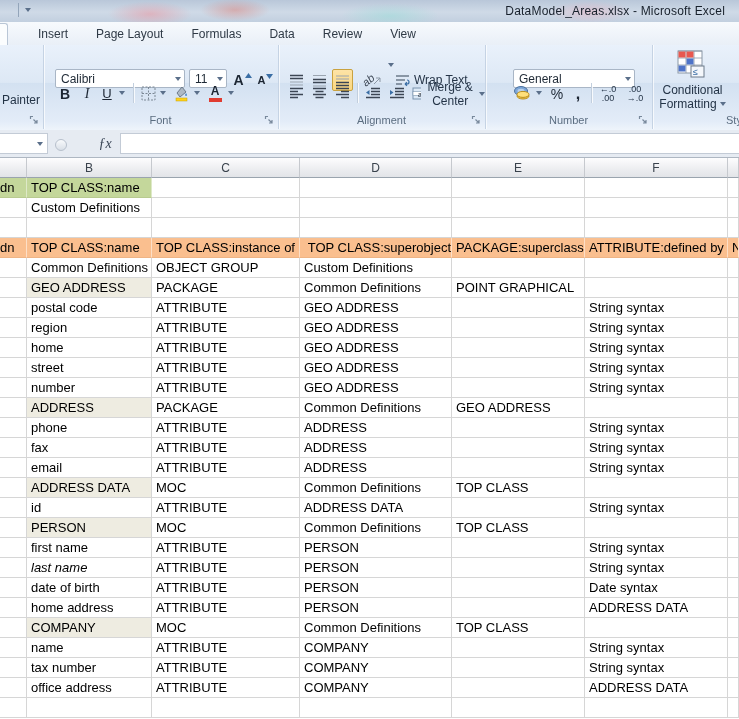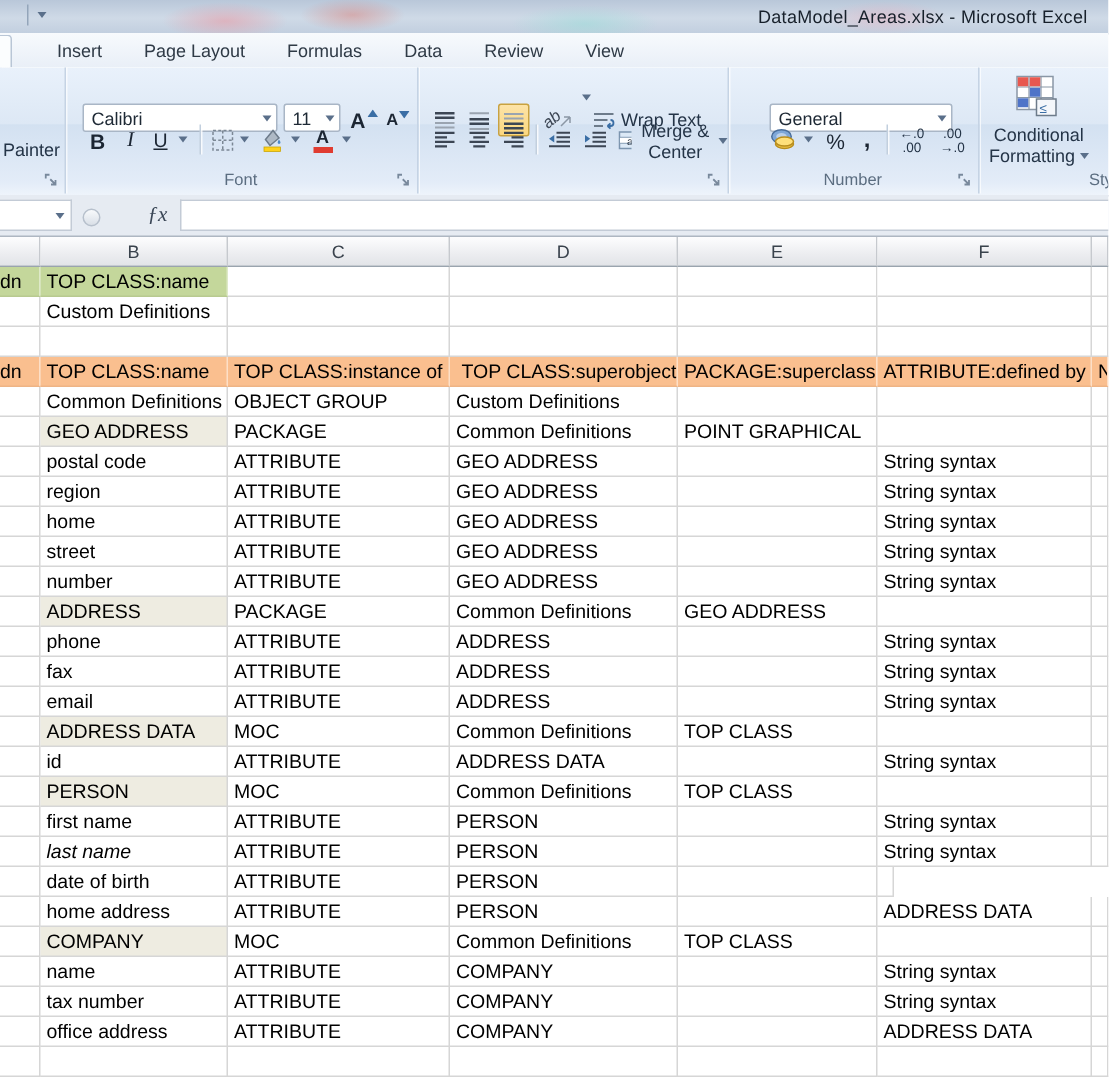--- a/index.html
+++ b/index.html
@@ -249,20 +249,21 @@
     <div class="rowB" style="left:117px;top:37px;display:flex;align-items:center;gap:4px;left:134px;">
       <svg width="16" height="13">
           <rect x="1" y="1" width="14" height="11" fill="#dce9f6" stroke="#7b94ae"></rect>
           <rect x="1" y="4.5" width="14" height="4" fill="#fff" stroke="#7b94ae" stroke-width=".6"></rect>
           <text x="6" y="9.5" font-size="7" fill="#1c2633">a</text>
         </svg>
       <span class="ribbon-label">Merge &amp; Center</span>
       <span class="chev"></span>
     </div>
 
+    <div class="grp-label">Alignment</div>
     <span class="launcher">
       <svg width="11" height="11">
           <path d="M1.5 4 V1.5 H4 M4.5 4.5 L8 8 M8 5 V8 H5" stroke="#5f7186" fill="none" stroke-width="1.2"></path>
         </svg>
     </span>
   </div>
 
   <div class="grp" style="left:485px;width:167px;">
     <div class="rowA" style="left:28px;width:122px;">
       <div class="combo" style="width:122px;">
@@ -539,20 +540,21 @@
         <div class="g-cell" style="width: 133px;"></div>
         <div class="g-cell" style="width: 143px;">String syntax</div>
         <div class="g-cell" style="width: 11px;"></div>
       </div>
       <div class="g-row">
         <div class="g-cell colA" style="width: 27px;"></div>
         <div class="g-cell" style="width: 125px;">date of birth</div>
         <div class="g-cell" style="width: 148px;">ATTRIBUTE</div>
         <div class="g-cell" style="width: 152px;">PERSON</div>
         <div class="g-cell" style="width: 133px;"></div>
+        <div class="g-cell" style="width: 143px;">Date syntax</div>
         <div class="g-cell" style="width: 11px;"></div>
       </div>
       <div class="g-row">
         <div class="g-cell colA" style="width: 27px;"></div>
         <div class="g-cell" style="width: 125px;">home address</div>
         <div class="g-cell" style="width: 148px;">ATTRIBUTE</div>
         <div class="g-cell" style="width: 152px;">PERSON</div>
         <div class="g-cell" style="width: 133px;"></div>
         <div class="g-cell" style="width: 143px;">ADDRESS DATA</div>
         <div class="g-cell" style="width: 11px;"></div>

